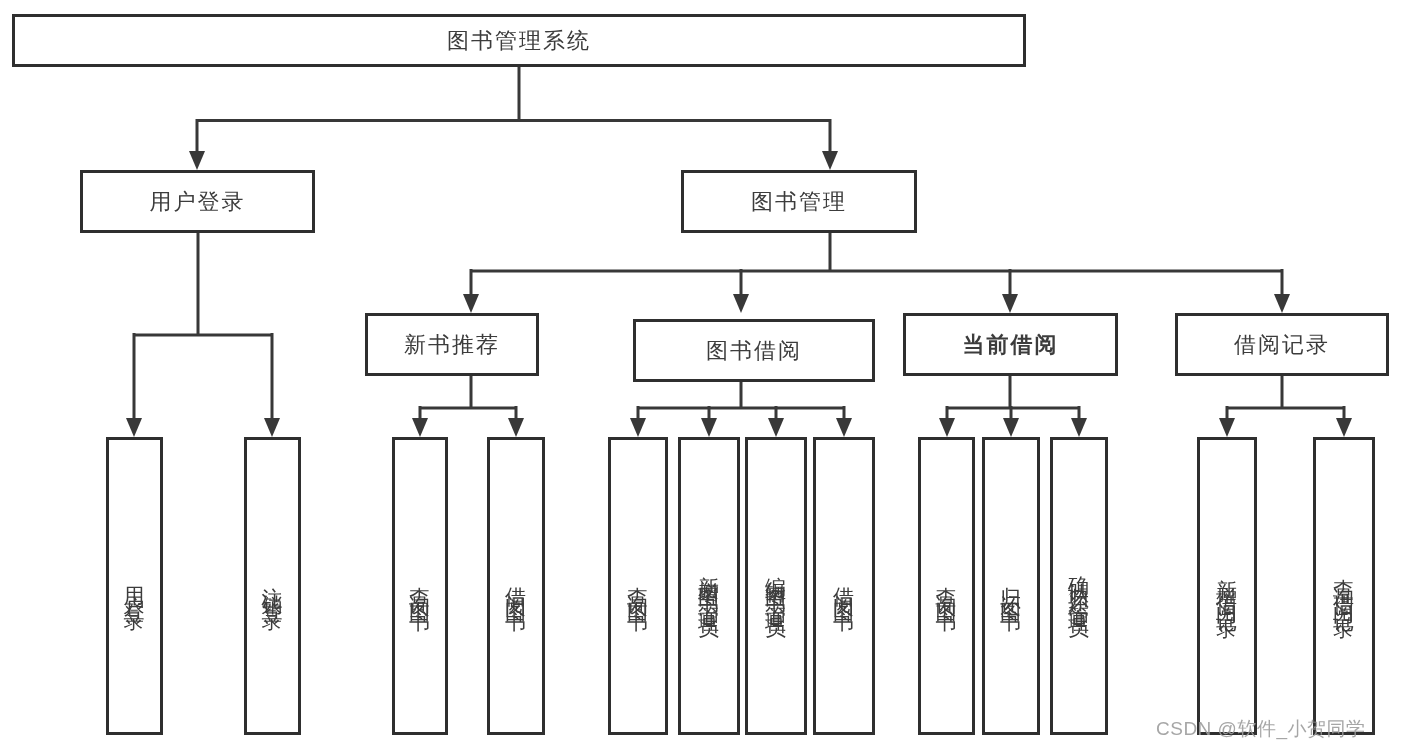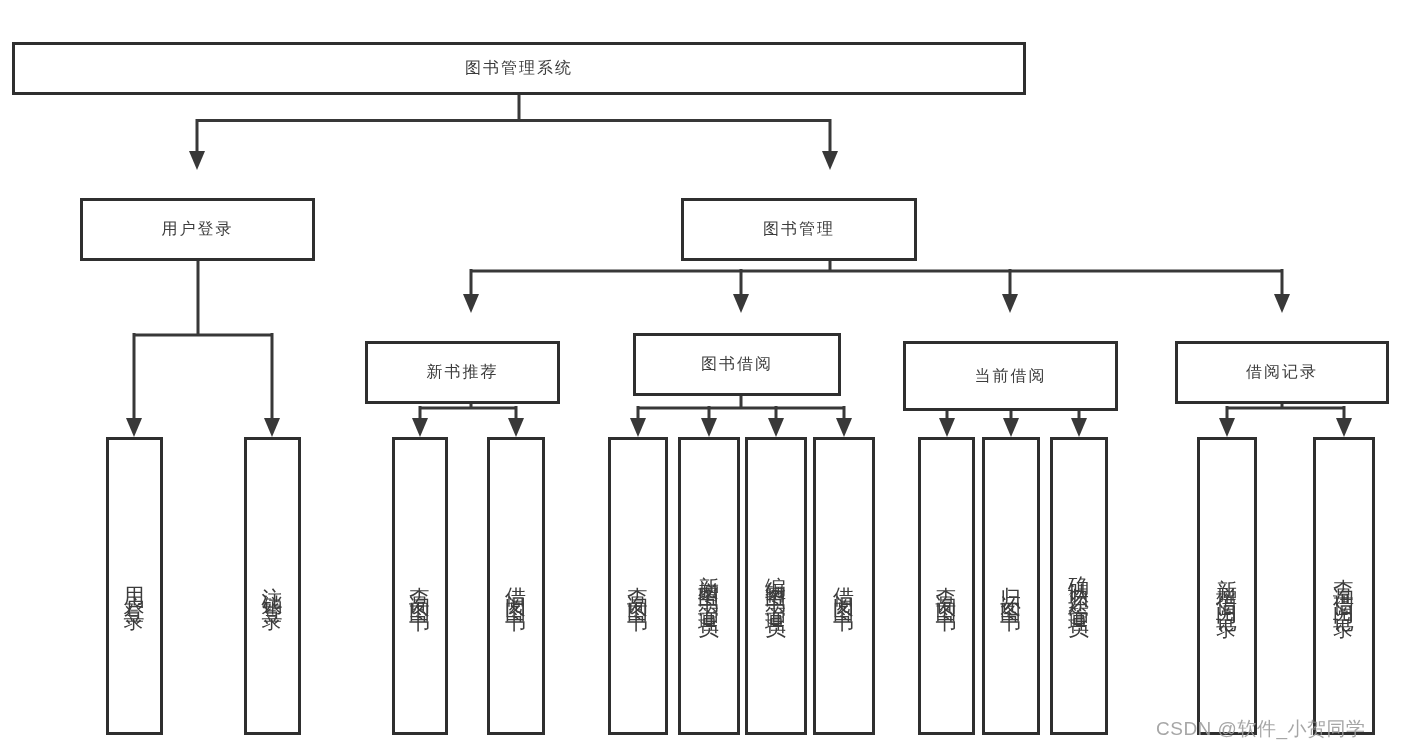--- a/index.html
+++ b/index.html
@@ -28,24 +28,23 @@
     box-sizing: border-box;
     border: 3px solid #2f2f2f;
     background: #ffffff;
     display: flex;
     align-items: center;
     justify-content: center;
     color: #3c3c3c;
     z-index: 2;
   }
   .node.h {
-    font-size: 16px;
+    font-size: 22px;
     letter-spacing: 2px;
     white-space: nowrap;
-    margin-top: 28px;
   }
   .node.v {
     writing-mode: vertical-rl;
     text-orientation: mixed;
     font-size: 21px;
     letter-spacing: 8px;
     line-height: 1;
   }
   .watermark {
     position: absolute;
@@ -99,23 +98,23 @@
       <polygon points="1219,418 1235,418 1227,437"></polygon>
       <polygon points="1336,418 1352,418 1344,437"></polygon>
     </g>
   </svg>
 
   <div class="node h" style="left:12px; top:14px; width:1014px; height:53px;">图书管理系统</div>
 
   <div class="node h" style="left:80px; top:170px; width:235px; height:63px;">用户登录</div>
   <div class="node h" style="left:681px; top:170px; width:236px; height:63px;">图书管理</div>
 
-  <div class="node h" style="left:365px; top:313px; width:195px; height:63px;">新书推荐</div>
-  <div class="node h" style="left:633px; top:305px; width:208px; height:63px;">图书借阅</div>
-  <div class="node h" style="left:903px; top:313px; width:215px; height:70px;">当前借阅</div>
+  <div class="node h" style="left:365px; top:313px; width:174px; height:63px;">新书推荐</div>
+  <div class="node h" style="left:633px; top:319px; width:242px; height:63px;">图书借阅</div>
+  <div class="node h" style="left:903px; top:313px; width:215px; height:63px;font-weight:bold;">当前借阅</div>
   <div class="node h" style="left:1175px; top:313px; width:214px; height:63px;">借阅记录</div>
 
   <div class="node v" style="left:106px; top:437px; width:57px; height:298px;">用户登录</div>
   <div class="node v" style="left:244px; top:437px; width:57px; height:298px;">注销登录</div>
 
   <div class="node v" style="left:392px; top:437px; width:56px; height:298px;">查询图书</div>
   <div class="node v" style="left:487px; top:437px; width:58px; height:298px;">借阅图书</div>
 
   <div class="node v" style="left:608px; top:437px; width:60px; height:298px;">查询图书</div>
   <div class="node v" style="left:678px; top:437px; width:62px; height:298px; letter-spacing:6px;">新增图书（管理员）</div>

